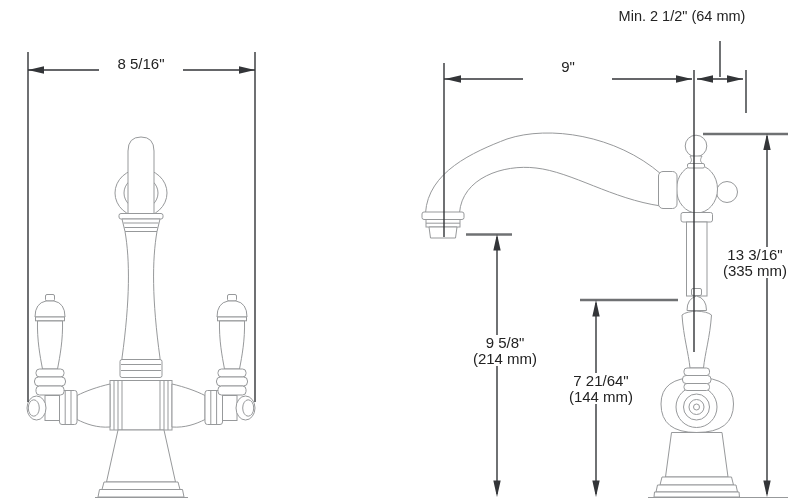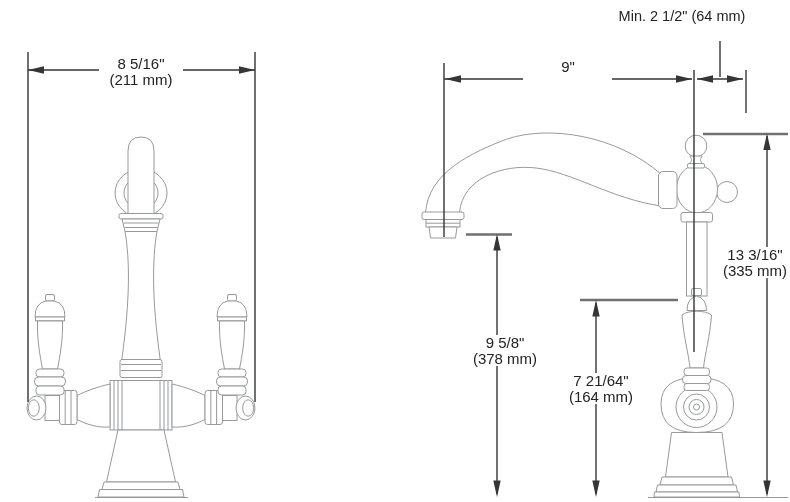--- a/index.html
+++ b/index.html
@@ -204,39 +204,38 @@
       <g>
         <path d="M596,303 V494"></path>
         <polygon fill="#333538" stroke="none" points="596,300 592.3,316.5 599.7,316.5"></polygon>
         <polygon fill="#333538" stroke="none" points="596,497 592.3,480.5 599.7,480.5"></polygon>
       </g>
     </g>
   </svg>
 
   <div class="dim-label" style="left:73px;top:56px;width:136px;">
     <span class="l">8 5/16"</span>
-    <span class="l">(211 mm)</span>
   </div>
 
   <div class="dim-label" style="left:500px;top:59px;width:136px;">
     <span class="l">9"</span>
   </div>
 
   <div class="dim-label small" style="left:574px;top:9px;width:216px;">
     <span class="l">Min. 2 1/2" (64 mm)</span>
   </div>
 
   <div class="dim-label overline" style="left:716px;top:247px;width:74px;">
     <span class="l">13 3/16"</span>
     <span class="l">(335 mm)</span>
   </div>
 
   <div class="dim-label overline" style="left:461px;top:335px;width:84px;">
     <span class="l">9 5/8"</span>
-    <span class="l">(378 mm)</span>
+    <span class="l">(214 mm)</span>
   </div>
 
   <div class="dim-label overline" style="left:557px;top:373px;width:84px;">
     <span class="l">7 21/64"</span>
-    <span class="l">(164 mm)</span>
+    <span class="l">(144 mm)</span>
   </div>
 
 </div>
 
 </body></html>

